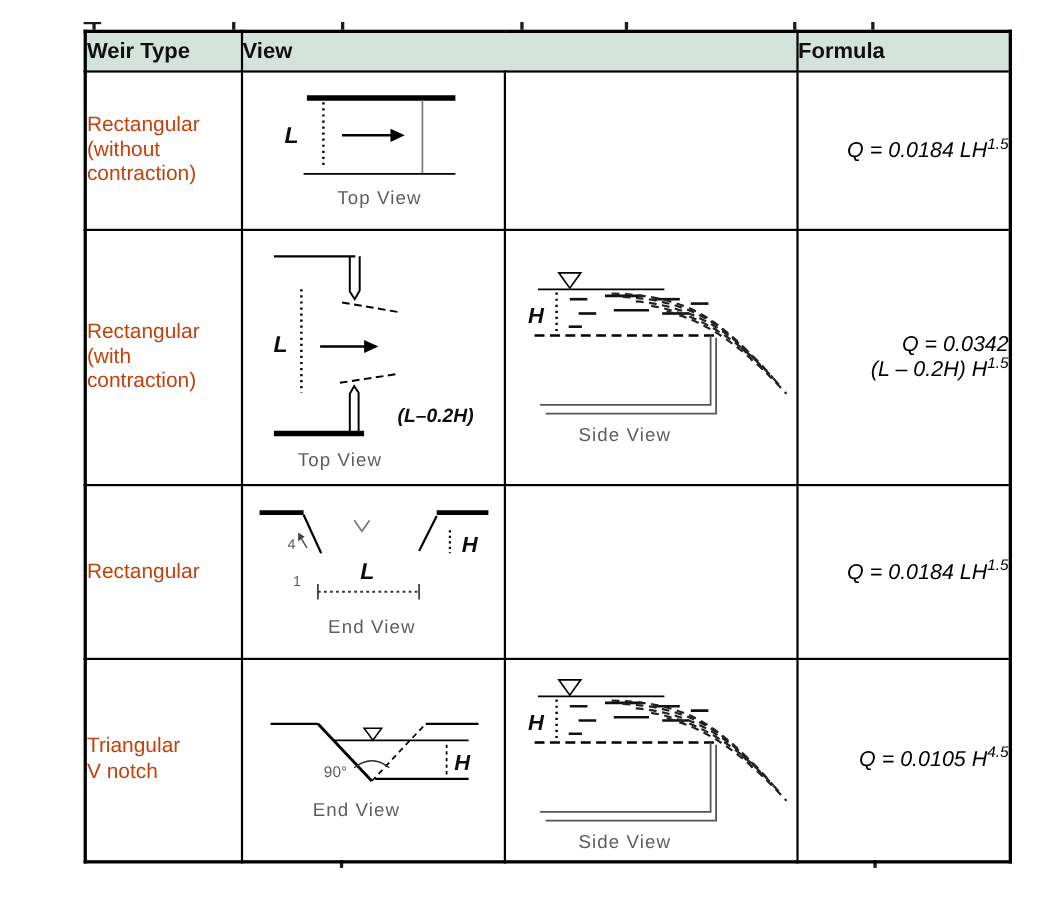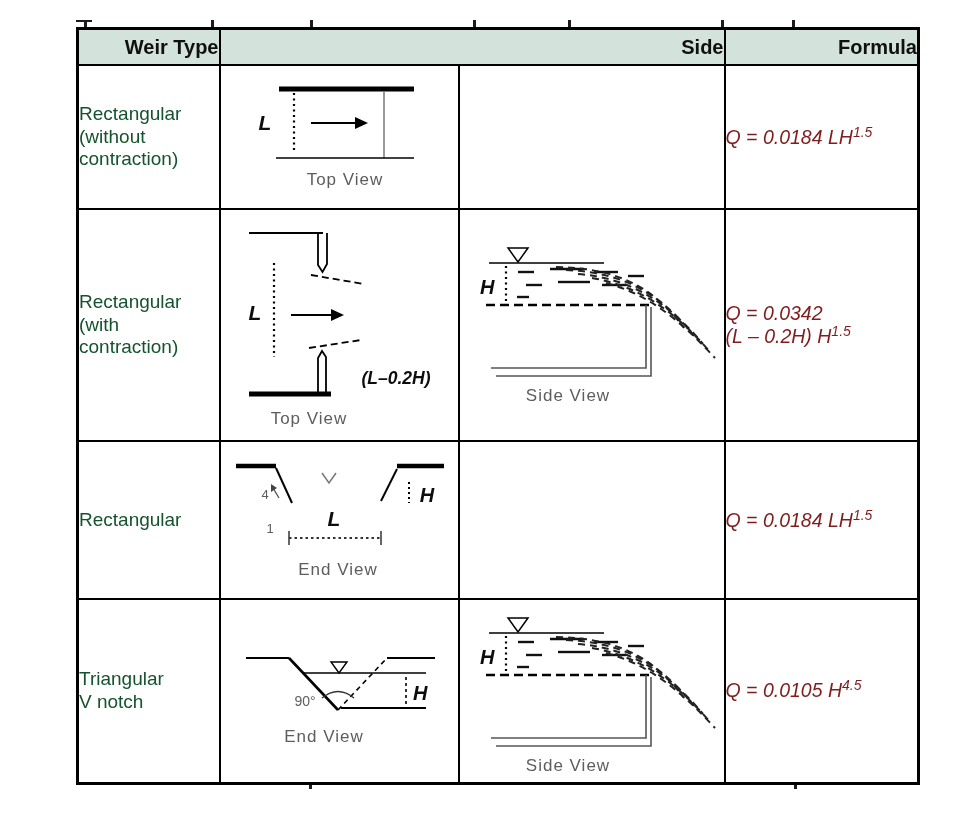--- a/index.html
+++ b/index.html
@@ -5,25 +5,25 @@
   html,body{margin:0;padding:0;background:#fff;}
   .scene{position:relative;width:960px;height:821px;background:#ffffff;overflow:hidden;
          font-family:"Liberation Sans",sans-serif;color:#1a1a1a;}
   
   .stub{position:absolute;width:3px;height:7px;background:#1c1c1c;}
   .stub-h{position:absolute;height:2px;background:#1c1c1c;}
   
   table.weir{position:absolute;left:76px;top:27px;width:841px;border-collapse:collapse;
              table-layout:fixed;border:3px solid #000;}
   table.weir th, table.weir td{border:2px solid #000;padding:0;}
-  th.hdr{background:#d3e2db;font-size:20px;font-weight:bold;text-align:right;height:34px;color:#101010;}
+  th.hdr{background:#d3e2db;font-size:20px;font-weight:bold;text-align:left;height:34px;color:#101010;}
   td.type{vertical-align:middle;padding-left:10px;padding-bottom:10px;font-size:19px;
-          line-height:22.5px;white-space:pre-line;color:#14532d;}
+          line-height:22.5px;white-space:pre-line;color:#c2410c;}
   td.view{vertical-align:top;position:relative;overflow:hidden;}
-  td.formula{vertical-align:middle;text-align:left;font-style:italic;font-size:19.5px;color:#7f1d1d;}
+  td.formula{vertical-align:middle;text-align:right;font-style:italic;font-size:19.5px;color:#000000;}
   td.formula .fline{line-height:23px;}
   td.formula sup{font-size:0.72em;line-height:0;vertical-align:super;}
   .dsvg{position:absolute;left:0;top:0;}
   .dsvg.up20{top:-20px;}
   .footnote{position:absolute;left:82px;top:791px;font-size:19px;color:#141414;}
   
   .svgt-dim{font-family:"Liberation Sans",sans-serif;font-weight:bold;font-style:italic;fill:#0d0d0d;}
   .svgt-cap{font-family:"Liberation Sans",sans-serif;fill:#5d5d5d;letter-spacing:1px;}
   .svgt-small{font-family:"Liberation Sans",sans-serif;fill:#5d5d5d;}
 </style>
@@ -46,21 +46,21 @@
   <table class="weir">
     <colgroup>
       <col style="width:142px">
         <col style="width:239px">
         <col style="width:266px">
         <col style="width:194px">
     </colgroup>
     <thead>
       <tr>
         <th class="hdr">Weir Type</th>
-        <th class="hdr" colspan="2">Side</th>
+        <th class="hdr" colspan="2">View</th>
         <th class="hdr">Formula</th>
       </tr>
     </thead>
     <tbody>
 
       <tr style="height:144px;">
         <td class="type">Rectangular
 (without
 contraction)</td>
         <td class="view">

